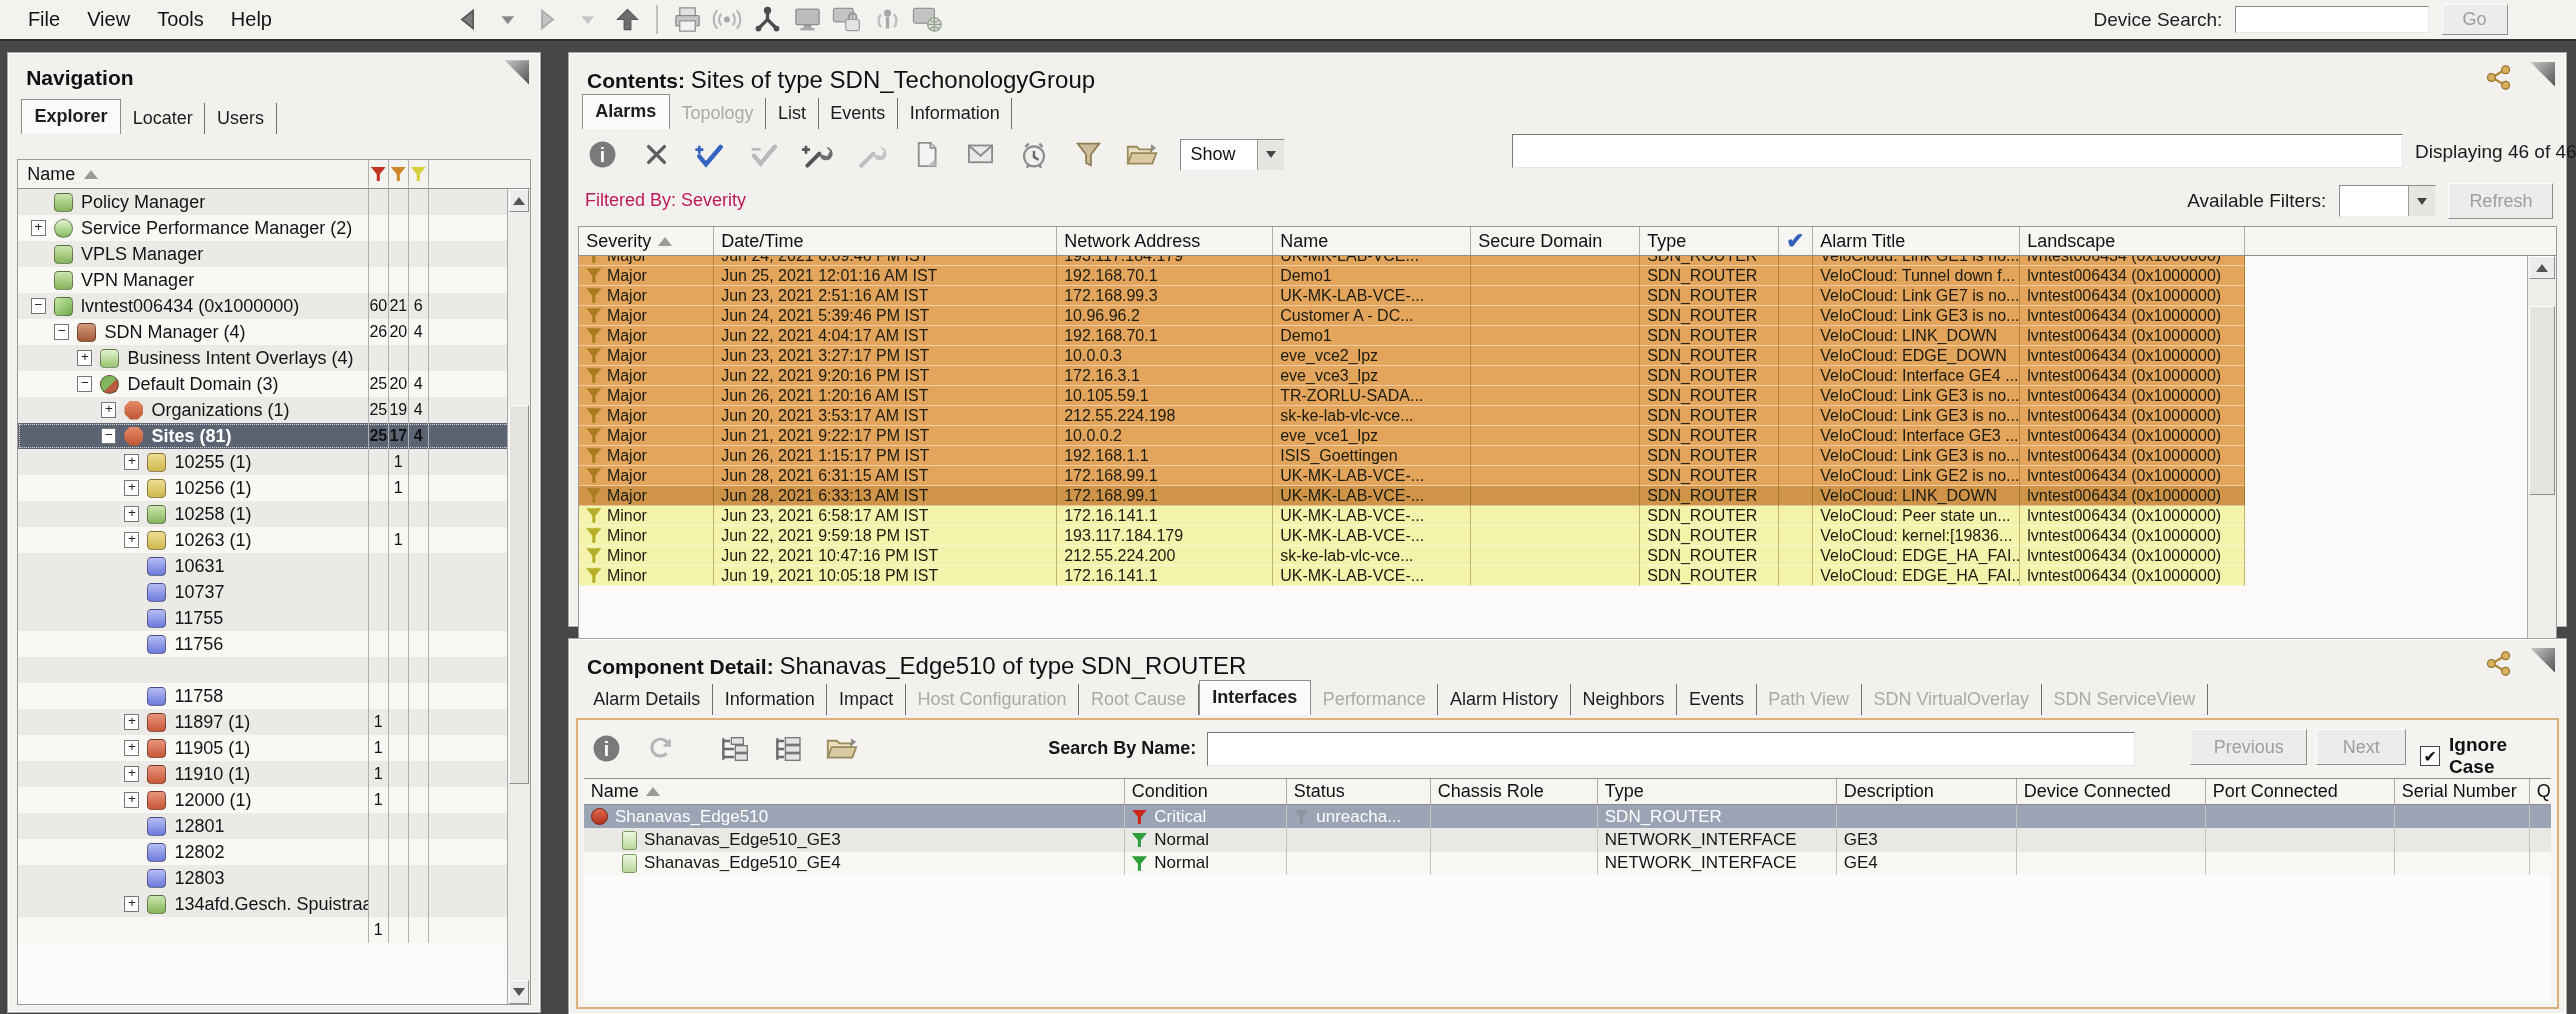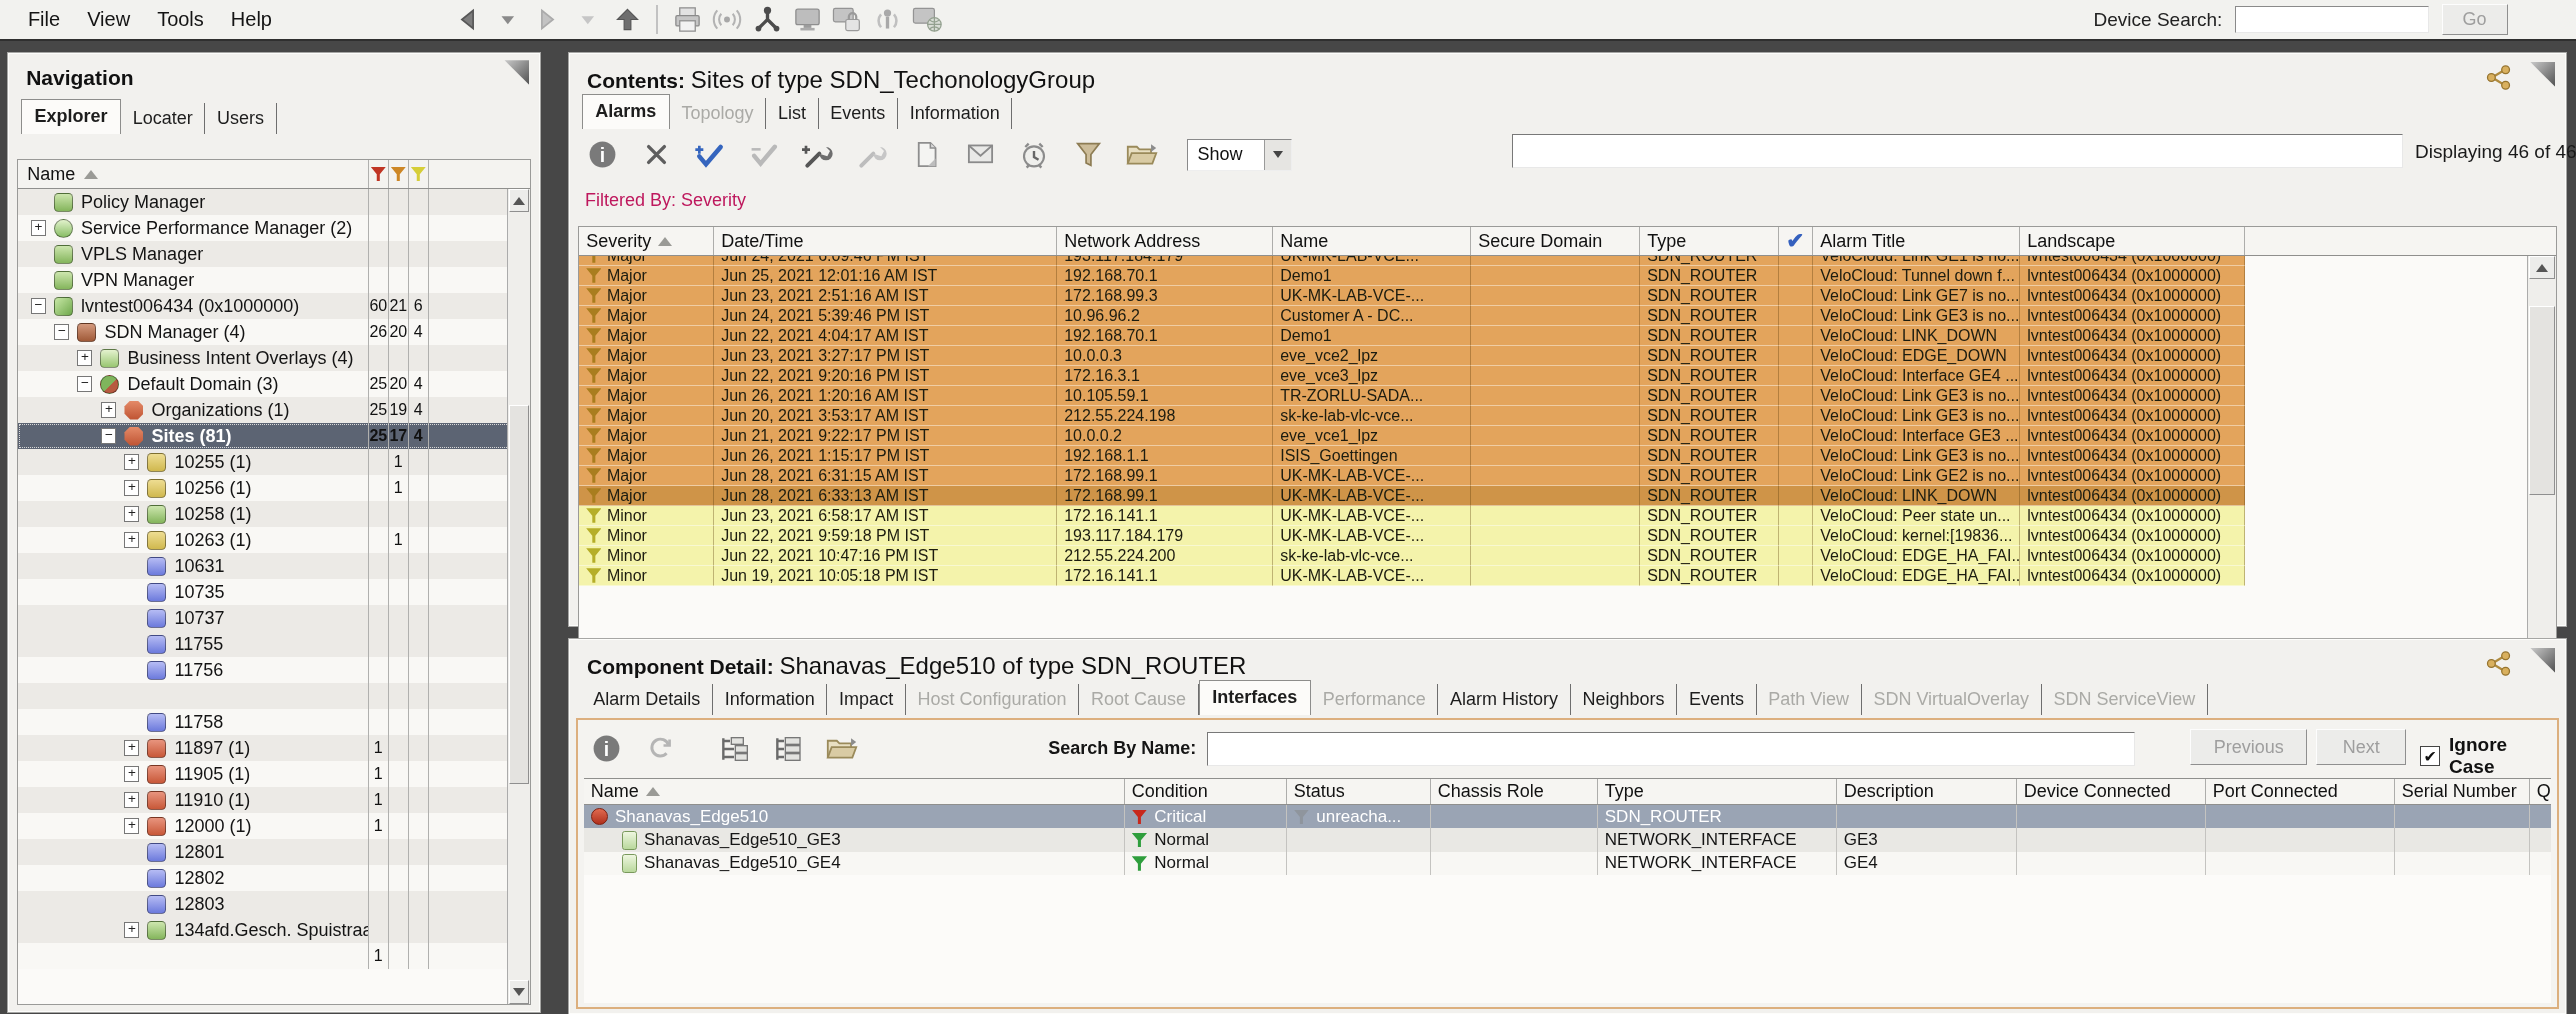--- a/index.html
+++ b/index.html
@@ -420,32 +420,20 @@
               <span class="exp none"></span>
               <span class="ti blue"></span>
               <span>10631</span>
             </div>
             <div class="tc"></div>
             <div class="tc"></div>
             <div class="tc"></div>
             <div class="tfill"></div>
             <div class="tsb"></div>
           </div>
-          <div class="trow even">
-            <div class="tname" style="padding-left: 106px;">
-              <span class="exp none"></span>
-              <span class="ti blue"></span>
-              <span>10735</span>
-            </div>
-            <div class="tc"></div>
-            <div class="tc"></div>
-            <div class="tc"></div>
-            <div class="tfill"></div>
-            <div class="tsb"></div>
-          </div>
           <div class="trow odd">
             <div class="tname" style="padding-left: 106px;">
               <span class="exp none"></span>
               <span class="ti blue"></span>
               <span>10737</span>
             </div>
             <div class="tc"></div>
             <div class="tc"></div>
             <div class="tc"></div>
             <div class="tfill"></div>
@@ -700,31 +688,41 @@
             <path d="M3 3 H21 L14 12 V21 L10 19 V12 Z" fill="#cdbd9a" stroke="#8d7c53" stroke-width="1.4"></path>
           </svg>
         </span>
       <span class="tb-ico">
         <svg width="34" height="31" viewBox="0 0 26 24">
             <path d="M2 19 V6 h7 l2 2 h9 v3" fill="#e8dfc2" stroke="#9a8a5a" stroke-width="1.4"></path>
             <path d="M2 19 L5 11 H24 L21 19 Z" fill="#d9cba4" stroke="#9a8a5a" stroke-width="1.4"></path>
             <path d="M20 4 l4 3 -4 3 z" fill="#8c8c8c"></path>
           </svg>
         </span>
-      <div class="combo" style="margin-left:10px;width:105px;">
+      <div class="combo" style="margin-left:3px;width:105px;">
         <span class="cv" style="flex:1;">Show</span>
         <span class="cb">
             <span class="tri-dn"></span>
           </span>
       </div>
     </div>
     <input id="ct-filter-input" type="text" value="" style="">
     <div id="ct-displaying">Displaying 46 of 46</div>
 
     <div id="ct-filtered">Filtered By: Severity</div>
+    <div id="ct-avail">
+      <span class="lbl">Available Filters:</span>
+      <div class="combo" style="width:97px;">
+        <span class="cv" style="flex:1;"></span>
+        <span class="cb">
+            <span class="tri-dn"></span>
+          </span>
+      </div>
+      <button class="btn" style="height:36px;">Refresh</button>
+    </div>
 
     <div id="al-table">
       <div class="al-head" id="al-head">
           <div class="hcell" style="width: 135px;">
             <span>Severity</span>
             <span class="sort-up"></span>
           </div>
           <div class="hcell" style="width: 343px;">
             <span>Date/Time</span>
           </div>

